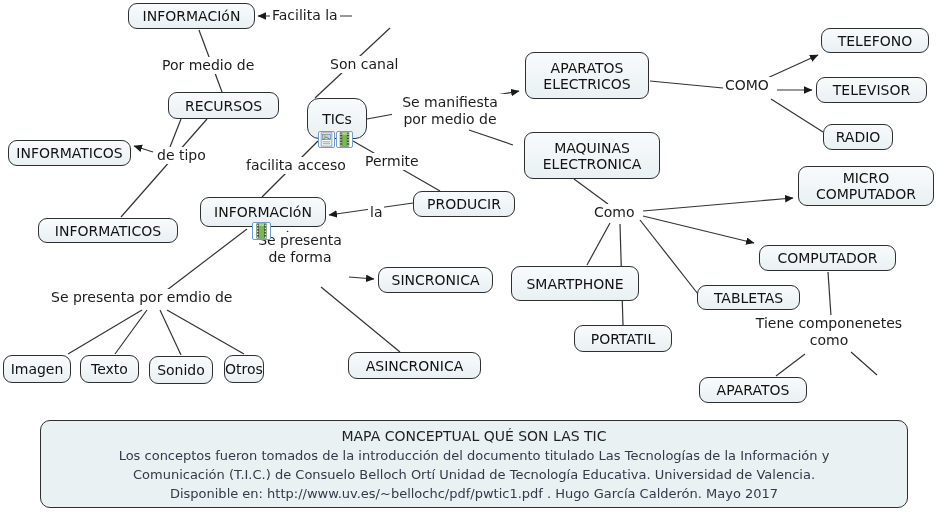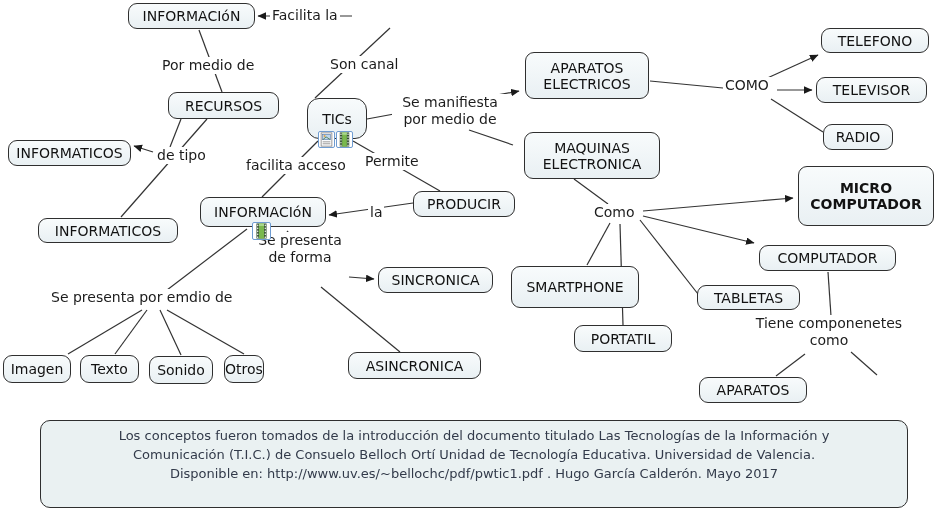--- a/index.html
+++ b/index.html
@@ -69,20 +69,21 @@
       <line x1="142" y1="310" x2="68" y2="354"></line>
       <line x1="147" y1="310" x2="115" y2="354"></line>
       <line x1="160" y1="310" x2="181" y2="355"></line>
       <line x1="167" y1="310" x2="244" y2="354"></line>
       <line x1="828" y1="272" x2="831" y2="316"></line>
       <line x1="805" y1="354" x2="776" y2="376"></line>
       <line x1="851" y1="352" x2="877" y2="375"></line>
     </svg>
 
   <div id="caption" style="left: 40px; top: 420px; width: 868px; height: 88px;">
+    <div class="title">MAPA CONCEPTUAL QUÉ SON LAS TIC</div>
 
   <div class="body-line">Los conceptos fueron tomados de la introducción del documento titulado Las Tecnologías de la Información y</div>
       <div class="body-line">Comunicación (T.I.C.)  de Consuelo Belloch Ortí Unidad de Tecnología Educativa. Universidad de Valencia.</div>
       <div class="body-line">Disponible en: http://www.uv.es/~bellochc/pdf/pwtic1.pdf . Hugo García Calderón. Mayo 2017</div>
     </div>
 <div class="elabel" style="left: 270px; top: 7px;">Facilita la</div>
     <div class="elabel" style="left: 160px; top: 57px;">Por medio de</div>
     <div class="elabel" style="left: 328px; top: 56px;">Son canal</div>
     <div class="elabel center" style="left: 392px; top: 94px; width: 116px;">Se manifiesta
 por medio de</div>
@@ -106,25 +107,25 @@
     <div class="node" style="left: 504px; top: 132px; width: 136px; height: 47px; margin-left: 20px;">MAQUINAS
 ELECTRONICA</div>
     <div class="node" style="left: 797px; top: 28px; width: 108px; height: 25px; margin-left: 24px;">TELEFONO</div>
     <div class="node" style="left: 816px; top: 77px; width: 111px; height: 26px;">TELEVISOR</div>
     <div class="node" style="left: 823px; top: 124px; width: 70px; height: 26px;">RADIO</div>
     <div class="node" style="left: 38px; top: 218px; width: 140px; height: 25px;">INFORMATICOS</div>
     <div class="node" style="left: 200px; top: 197px; width: 126px; height: 30px;">INFORMACIóN</div>
     <div class="node" style="left: 413px; top: 191px; width: 102px; height: 26px;">PRODUCIR</div>
     <div class="node" style="left: 378px; top: 267px; width: 115px; height: 26px;">SINCRONICA</div>
     <div class="node" style="left: 348px; top: 352px; width: 133px; height: 27px;">ASINCRONICA</div>
-    <div class="node" style="left: 511px; top: 266px; width: 128px; height: 42px;">SMARTPHONE</div>
+    <div class="node" style="left: 511px; top: 266px; width: 128px; height: 35px;">SMARTPHONE</div>
     <div class="node" style="left: 574px; top: 325px; width: 98px; height: 27px;">PORTATIL</div>
     <div class="node" style="left: 697px; top: 285px; width: 103px; height: 25px;">TABLETAS</div>
     <div class="node" style="left: 759px; top: 245px; width: 137px; height: 26px;">COMPUTADOR</div>
-    <div class="node" style="left: 798px; top: 166px; width: 136px; height: 60px; font-weight: bold;">MICRO
+    <div class="node" style="left: 798px; top: 166px; width: 136px; height: 40px;">MICRO
 COMPUTADOR</div>
     <div class="node" style="left: 699px; top: 377px; width: 108px; height: 26px;">APARATOS</div>
     <div class="node" style="left: 3px; top: 355px; width: 68px; height: 28px;">Imagen</div>
     <div class="node" style="left: 80px; top: 355px; width: 59px; height: 28px;">Texto</div>
     <div class="node" style="left: 149px; top: 356px; width: 64px; height: 28px;">Sonido</div>
     <div class="node" style="left: 224px; top: 355px; width: 40px; height: 28px;">Otros</div>
     <div class="res-icon" style="left: 318px; top: 131px; width: 17px; height: 17px;"><svg viewBox="0 0 14 14" width="100%" height="100%">
         <rect x="2" y="0.8" width="10" height="12.4" fill="#ffffff" stroke="#8a8a8a" stroke-width="0.8"></rect>
         <rect x="3.4" y="2.2" width="7.2" height="5" fill="#bcd6ee" stroke="#5a7ca6" stroke-width="0.6"></rect>
         <circle cx="5.2" cy="3.8" r="0.9" fill="#e8a33d"></circle>

